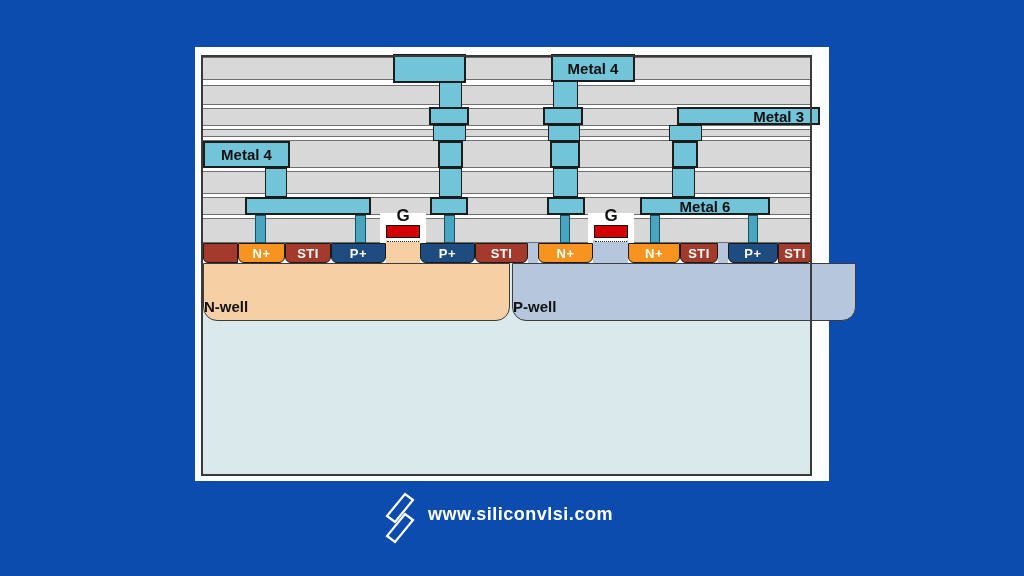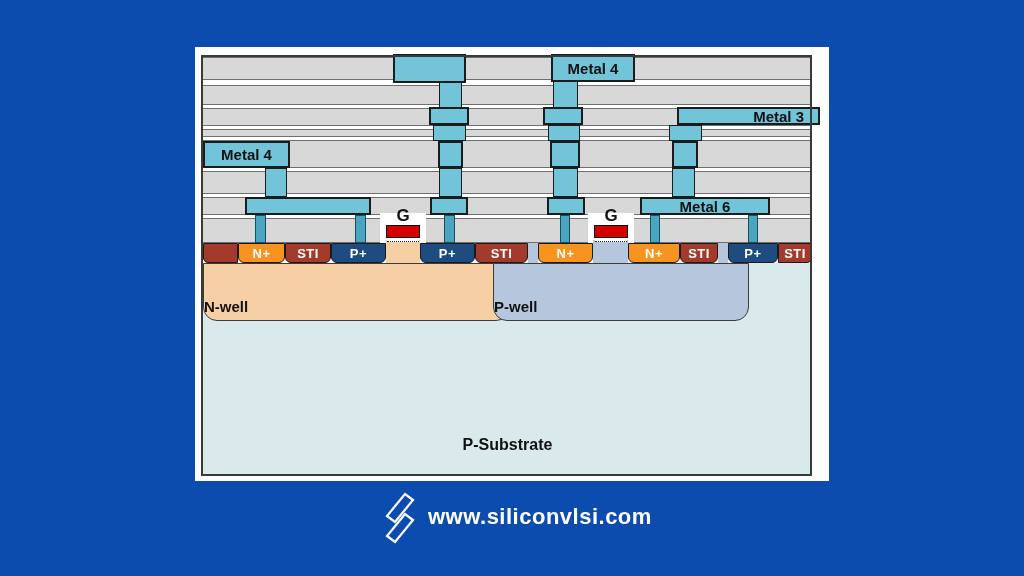--- a/index.html
+++ b/index.html
@@ -49,21 +49,21 @@
   .well .well-label{position:absolute;left:0;right:0;bottom:5px;text-align:left;
         font-size:15px;font-weight:bold;color:var(--label-text,#111);}
   .substrate{position:absolute;left:0;top:206px;width:609px;height:213px;
         background:var(--substrate,#d9e9ec);z-index:2;}
   .cmos-title{position:absolute;left:0;top:293px;width:609px;text-align:center;
         font-size:57px;font-weight:bold;color:var(--title-green,#00d500);z-index:6;}
   .substrate-label{position:absolute;left:0;top:379px;width:609px;text-align:center;
         font-size:16px;font-weight:bold;color:var(--label-text,#111);z-index:6;}
 
   .footer-logo{position:absolute;left:383px;top:489px;width:34px;height:58px;}
-  .footer-text{position:absolute;left:428px;top:504px;font-size:22px;font-weight:bold;
+  .footer-text{position:absolute;left:428px;top:504px;font-size:18px;font-weight:bold;
         color:var(--footer-text,#fff);letter-spacing:.5px;}
 </style>
 </head>
 <body>
 
 <div class="page">
 
   <div class="mat">
     <div class="frame"></div>
 
@@ -75,24 +75,23 @@
       <div class="band" style="top:72px;height:8px;"></div>
       <div class="band" style="top:83px;height:28px;"></div>
       <div class="band" style="top:114px;height:23px;"></div>
       <div class="band" style="top:140px;height:18px;"></div>
       <div class="band" style="top:161px;height:25px;"></div>
 
       <div class="substrate"></div>
       <div class="well" style="left:0;width:307px;background:var(--nwell,#f7cfa4);">
         <div class="well-label">N-well</div>
       </div>
-      <div class="well" style="left:290px;width:256px;background:var(--pwell,#b6c6dd);">
+      <div class="well" style="left:309px;width:344px;background:var(--pwell,#b6c6dd);">
         <div class="well-label">P-well</div>
       </div>
-      <div class="substrate-label">P-Substrate</div>
 
       <div class="patch" style="left:177px;top:156px;width:46px;height:30px;"></div>
       <div class="patch" style="left:385px;top:156px;width:46px;height:30px;"></div>
       <div class="chan" style="left:183px;top:183px;width:34px;height:23px;background:var(--nwell,#f7cfa4);z-index:4;"></div>
       <div class="chan" style="left:390px;top:183px;width:35px;height:23px;background:var(--pwell,#b6c6dd);z-index:4;"></div>
 
       <div class="seg sti" style="left:0;width:35px;border-radius:0 0 0 5px;"></div>
       <div class="seg nplus" style="left:35px;width:47px;">N+</div>
       <div class="seg sti" style="left:82px;width:46px;">STI</div>
       <div class="seg pplus" style="left:128px;width:55px;">P+</div>

